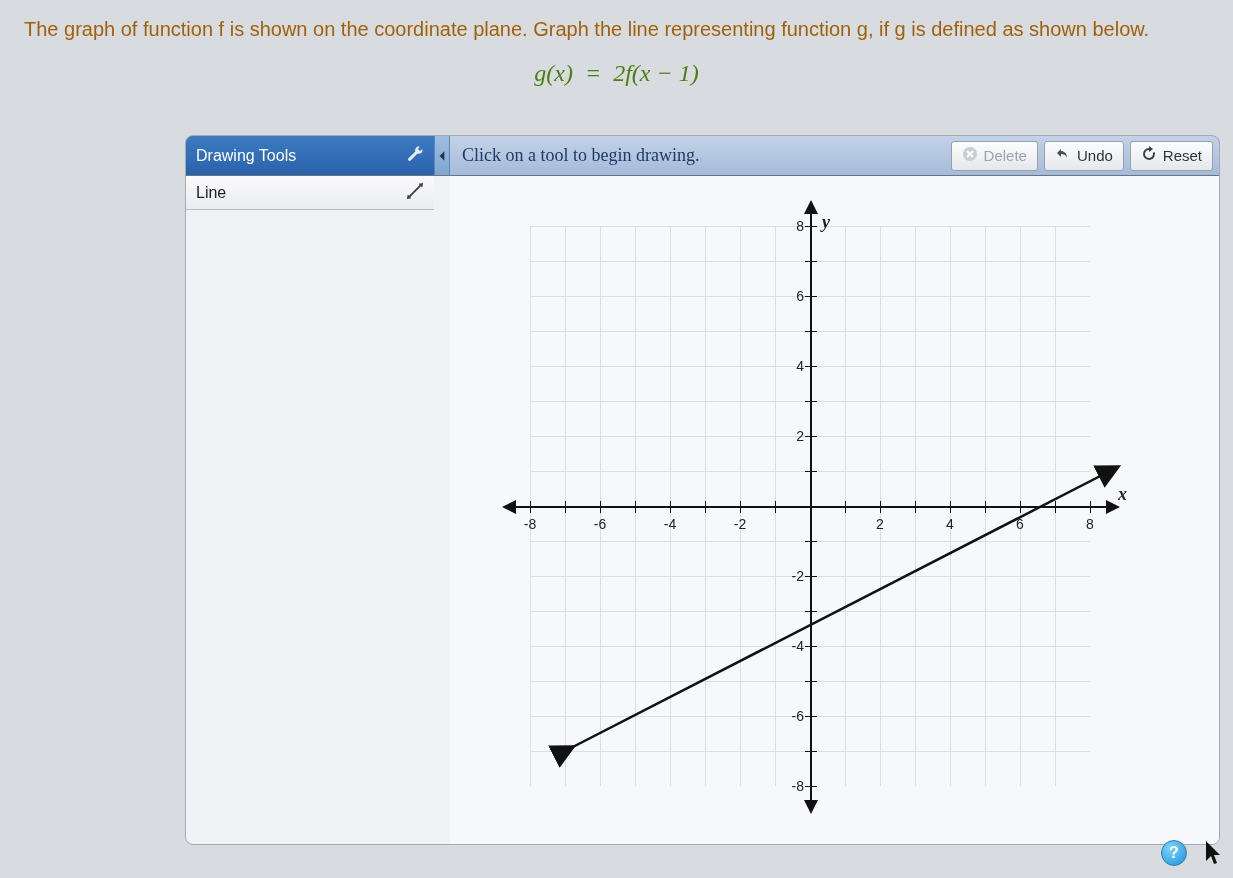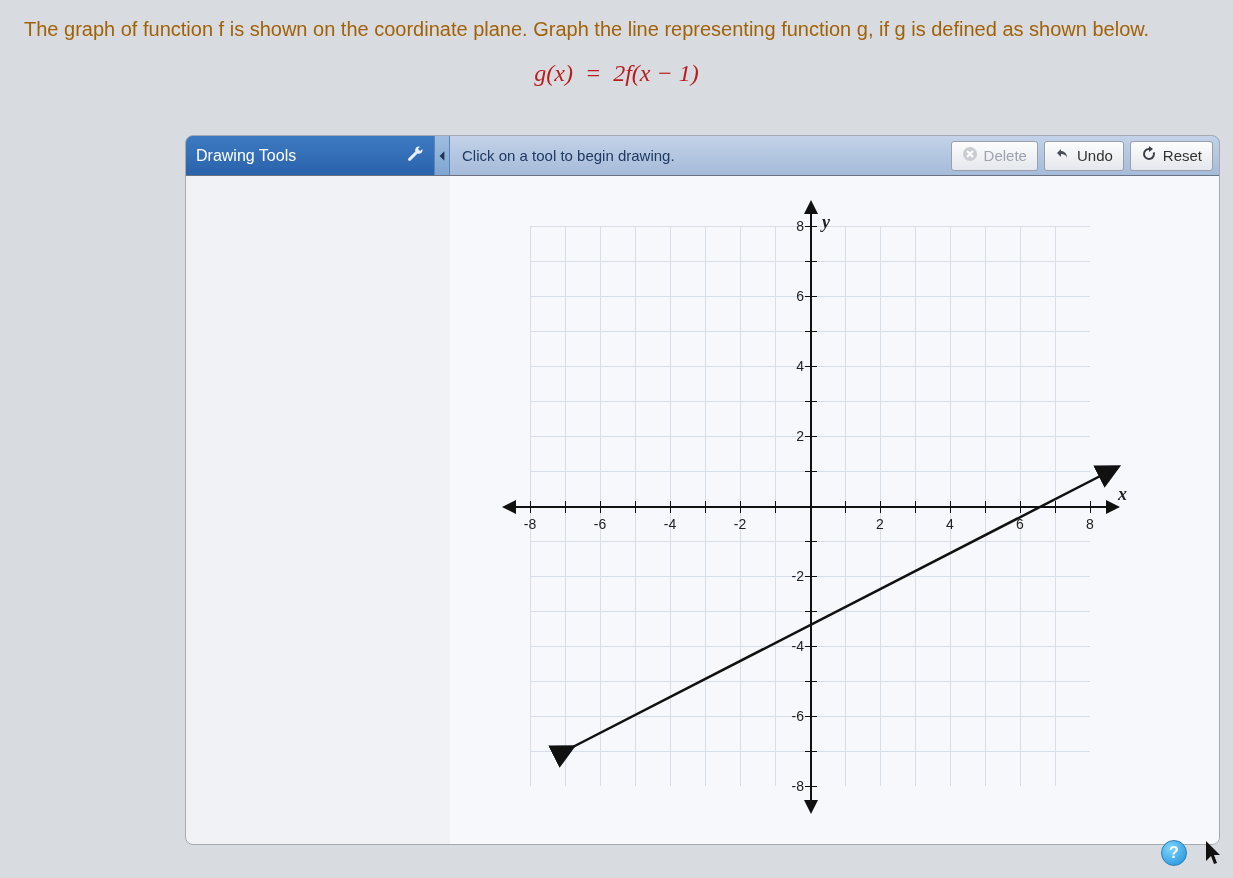--- a/index.html
+++ b/index.html
@@ -22,21 +22,21 @@
   }
   .equation {
     position: absolute;
     top: 60px;
     left: 0;
     right: 0;
     text-align: center;
     font-family: "Times New Roman", serif;
     font-size: 24px;
     font-style: italic;
-    color: #b91c1c;
+    color: #4d7c0f;
   }
   .app {
     position: absolute;
     top: 135px;
     left: 185px;
     width: 1035px;
     height: 710px;
     background: #f0f2f5;
     border: 1px solid #a5aab2;
     border-radius: 8px;
@@ -71,21 +71,22 @@
     border-right: 1px solid #5b85bb;
   }
   .collapse-handle svg { fill: #1f3352; }
   .instruction {
     flex: 1;
     display: flex;
     align-items: center;
     padding: 0 12px;
     background: linear-gradient(#c3d2e8, #a5bbda);
     color: #1f3a62;
-    font-size: 15px;
+    font-size: 18px;
+    font-family: Liberation Serif, serif;
   }
   .action-buttons {
     display: flex;
     gap: 6px;
     padding: 4px 6px;
     background: linear-gradient(#c3d2e8, #a5bbda);
     align-items: center;
   }
   .act-btn {
     height: 30px;
@@ -240,20 +241,30 @@
           <svg viewBox="0 0 16 16">
               <path d="M8 2a6 6 0 1 0 5.7 4.1l-1.9.7A4 4 0 1 1 8 4V6l4-3-4-3v2z" fill="#3a3e45"></path>
             </svg>
         </span>
         <span>Reset</span>
       </div>
     </div>
   </div>
 
   <div class="tool-panel">
+    <div class="tool-row">
+      <span>Line</span>
+      <span>
+        <svg viewBox="0 0 20 20">
+            <line x1="3" y1="17" x2="17" y2="3" stroke="#3a3e45" stroke-width="2"></line>
+            <polygon points="14,2 19,1 18,6"></polygon>
+            <polygon points="6,18 1,19 2,14"></polygon>
+          </svg>
+      </span>
+    </div>
   </div>
 
   <div class="canvas-area">
     <div class="graph-wrap">
       <div class="grid-bg"></div>
       <div class="axis x"></div>
       <div class="axis y"></div>
       <div class="arrow up"></div>
       <div class="arrow down"></div>
       <div class="arrow left"></div>

